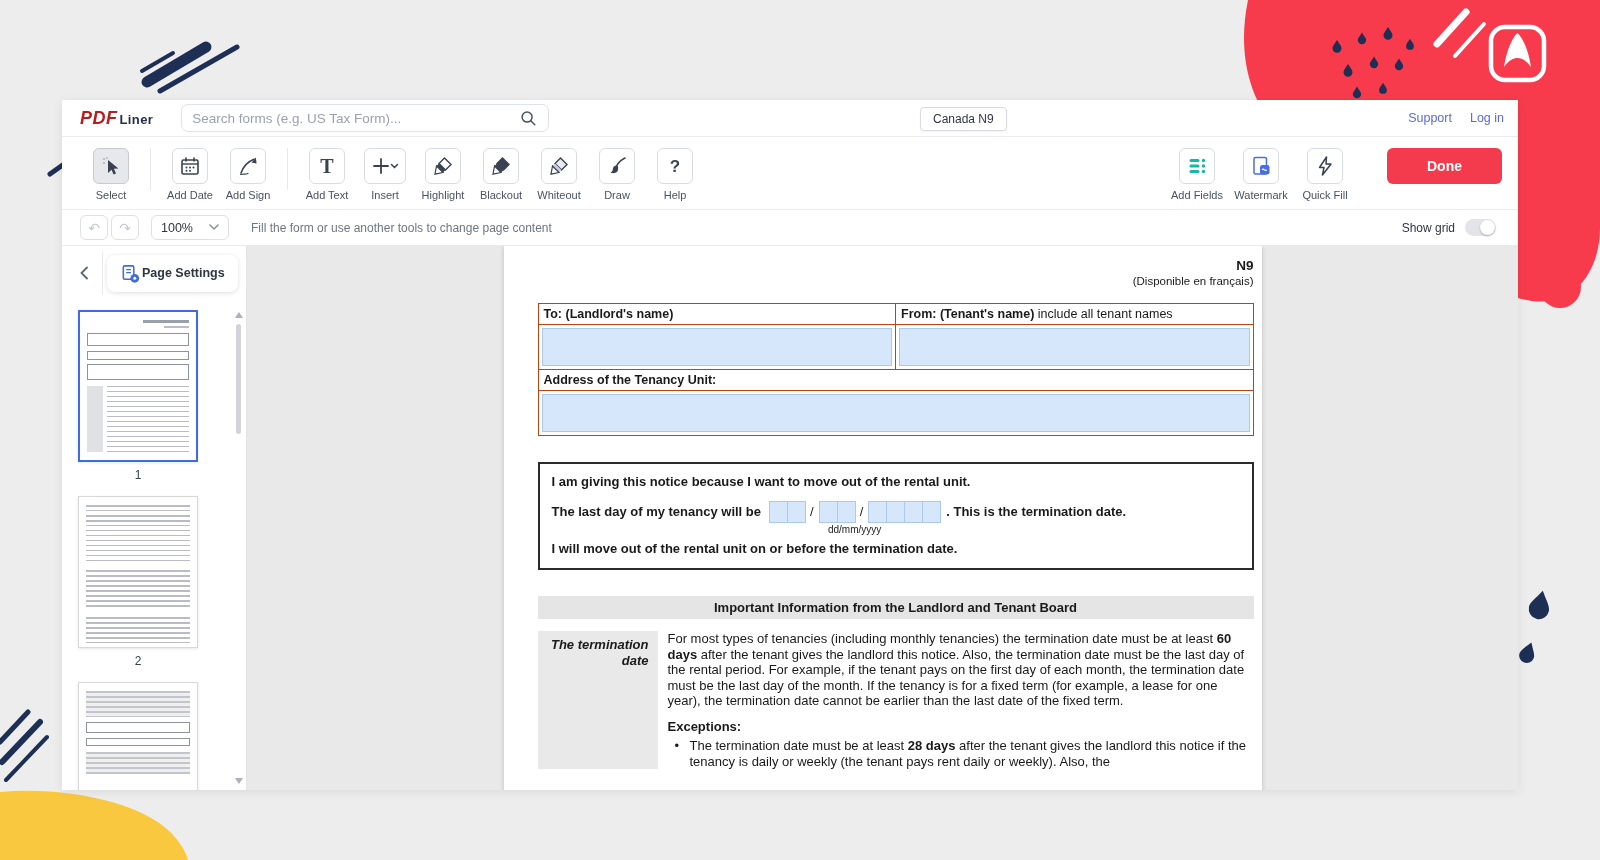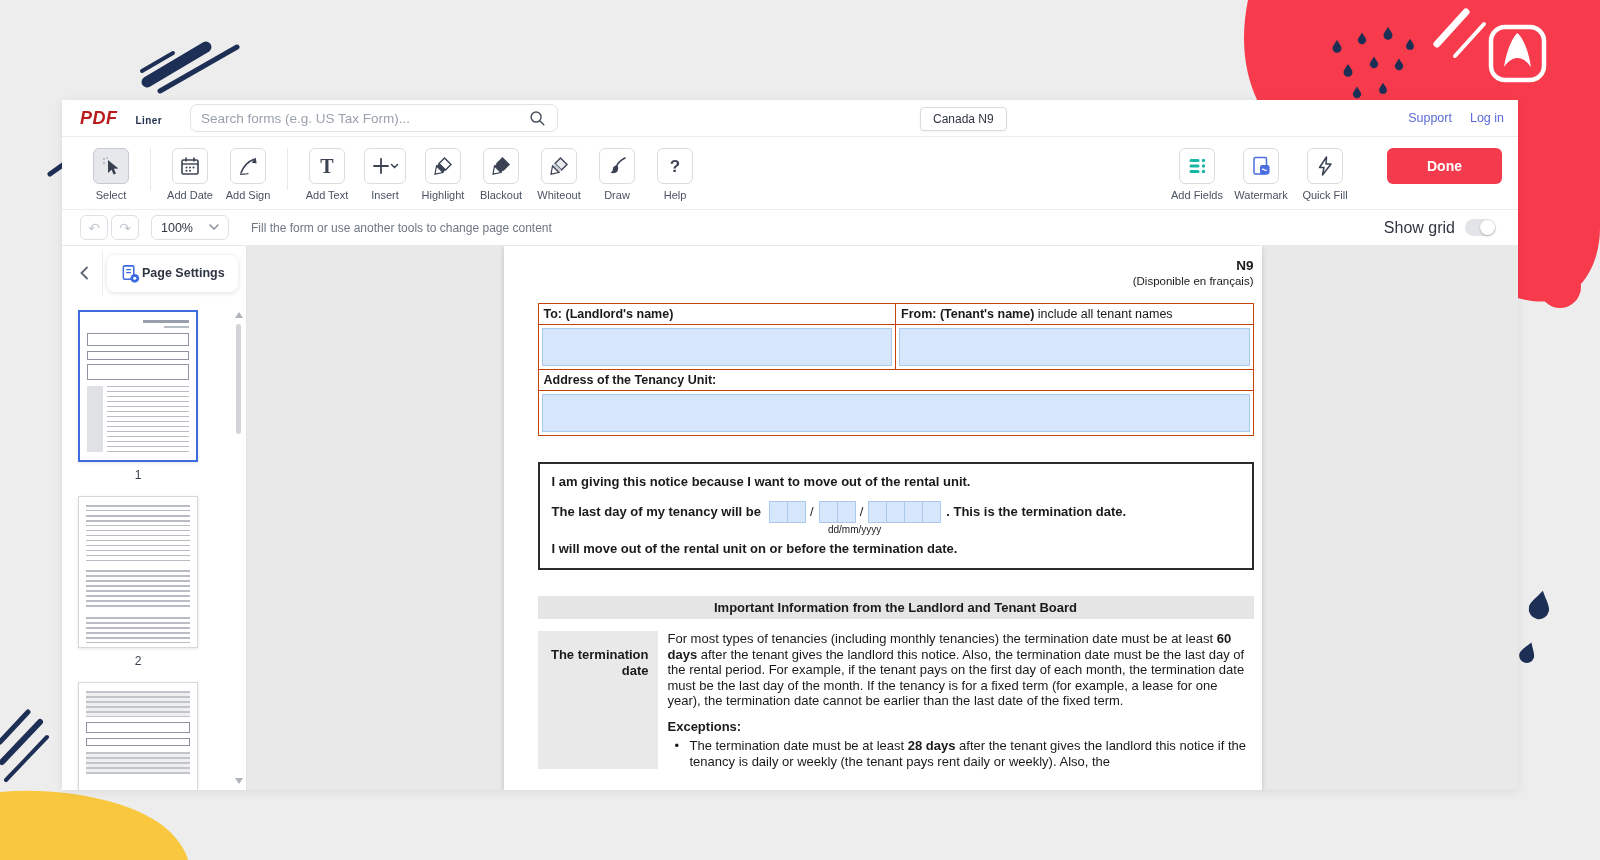--- a/index.html
+++ b/index.html
@@ -16,21 +16,21 @@
   .app {
     position:absolute; left:62px; top:100px; width:1456px; height:690px;
     background:#fff; box-shadow:0 2px 10px rgba(0,0,0,.08);
     display:flex; flex-direction:column;
   }
 
   
   .hdr { height:37px; display:flex; align-items:center; border-bottom:1px solid #ececec; position:relative; padding:0 14px 0 18px; }
   .logo { display:flex; align-items:baseline; cursor:pointer; }
   .logo-pdf { font-size:18px; font-weight:800; color:#b91c1c; letter-spacing:.5px; font-style:italic; }
-  .logo-liner { font-size:10px; font-weight:700; color:#23304d; margin-left:18px; letter-spacing:.4px; }
+  .logo-liner { font-size:13px; font-weight:700; color:#23304d; margin-left:2px; letter-spacing:.4px; }
   .search { margin-left:28px; width:368px; height:28px; border:1px solid #dfe2e8; border-radius:7px; display:flex; align-items:center; padding:0 10px; background:#fff; }
   .search-input { flex:1; border:none; outline:none; font-size:13.5px; color:#2f3542; font-family:"Liberation Sans",sans-serif; background:transparent; }
   .search-input::placeholder { color:#9aa1ad; }
   .doc-badge { position:absolute; left:858px; top:7px; border:1px solid #d8dbe2; border-radius:4px; background:#fff; padding:4px 12px; font-size:12px; color:#2f3542; box-shadow:0 1px 2px rgba(0,0,0,.05); }
   .hdr-links { margin-left:auto; display:flex; gap:18px; }
   .hdr-links a { font-size:12.5px; color:#5b6bd5; text-decoration:none; cursor:pointer; }
 
   
   .toolbar { height:73px; display:flex; align-items:flex-start; padding:11px 8px 0 20px; border-bottom:1px solid #ececec; }
   .tool { display:flex; flex-direction:column; align-items:center; width:58px; cursor:pointer; flex:0 0 auto; }
@@ -45,21 +45,21 @@
   .serif-t { font-family:"Liberation Serif", serif; font-size:20px; font-weight:600; color:#3a4252; line-height:1; }
   .done-btn { margin-left:30px; margin-right:8px; width:115px; height:36px; border:none; border-radius:6px; background:#f43b4e; color:#fff; font-size:14px; font-weight:700; cursor:pointer; font-family:"Liberation Sans",sans-serif; }
 
   
   .subbar { height:36px; display:flex; align-items:center; padding:0 18px; border-bottom:1px solid #e9e9e9; }
   .undo-redo { display:flex; gap:3px; }
   .undo-redo button { width:28px; height:25px; border:1px solid #dde0e5; background:#fff; border-radius:6px; color:#c3c8d0; font-size:14px; line-height:1; cursor:pointer; }
   .zoom-select { margin-left:12px; width:78px; height:25px; border:1px solid #dde0e5; border-radius:6px; display:flex; align-items:center; justify-content:space-between; padding:0 9px; font-size:12.5px; color:#2f3542; cursor:pointer; background:#fff; }
   .hint { margin-left:22px; font-size:12px; color:#6e7683; }
   .grid-ctl { margin-left:auto; display:flex; align-items:center; gap:10px; padding-right:4px; }
-  .grid-ctl span { font-size:16px; color:#2f3542; }
+  .grid-ctl span { font-size:12px; color:#2f3542; }
   .toggle { width:31px; height:17px; border-radius:9px; background:#e3e4e8; position:relative; cursor:pointer; }
   .toggle .knob { position:absolute; right:1px; top:1px; width:15px; height:15px; border-radius:50%; background:#fff; box-shadow:0 1px 2px rgba(0,0,0,.25); }
 
   
   .content { flex:1; display:flex; min-height:0; }
   .panel { width:185px; background:#fff; border-right:1px solid #e3e3e3; position:relative; overflow:hidden; flex:0 0 auto; }
   .panel-hdr { height:54px; display:flex; align-items:center; padding-left:10px; }
   .collapse { width:24px; height:24px; border:none; background:transparent; cursor:pointer; display:flex; align-items:center; justify-content:center; }
   .vdiv { width:1px; height:44px; background:#ececec; margin:0 4px 0 6px; }
   .pset { display:flex; align-items:center; gap:2px; border:none; background:#fff; padding:8px 13px; border-radius:8px; box-shadow:0 1px 5px rgba(0,0,0,.13); cursor:pointer; }
@@ -102,21 +102,21 @@
   .nline2 .pre { margin-right:8px; }
   .nline2 .post { margin-left:6px; }
   .dwrap { display:flex; flex-direction:column; cursor:text; }
   .dstrip { display:flex; align-items:center; }
   .dcell { width:19px; height:22px; background:#d6e7fb; border:1px solid #abc9ee; margin-right:-1px; }
   .dslash { padding:0 5px; font-size:13px; color:#222; line-height:22px; }
   .dhint { font-size:10px; color:#222; text-align:center; margin-top:1px; }
   .nline3 { margin-top:6px; }
   .ibar { width:716px; margin-top:26px; background:#e5e5e5; text-align:center; font-size:13px; padding:4px 0; }
   .isec { width:716px; margin-top:12px; display:flex; align-items:stretch; }
-  .icol { width:120px; flex:0 0 auto; background:#e9e9e9; text-align:right; font-size:13px; font-weight:700; padding:16px 9px 0 10px; line-height:15.5px; }
+  .icol { width:120px; flex:0 0 auto; background:#e9e9e9; text-align:right; font-size:13px; font-weight:700; padding:6px 9px 0 10px; line-height:15.5px;font-style:italic; }
   .ibody { flex:1; margin-left:10px; font-size:13px; line-height:15.5px; }
   .exc { margin-top:10px; }
   .bullet { display:flex; margin-top:4px; }
   .bmark { width:22px; padding-left:7px; flex:0 0 auto; }
   svg { display:block; }
 </style>
 </head>
 <body>
 
 <svg class="bg-decor" width="1600" height="860" viewBox="0 0 1600 860">

